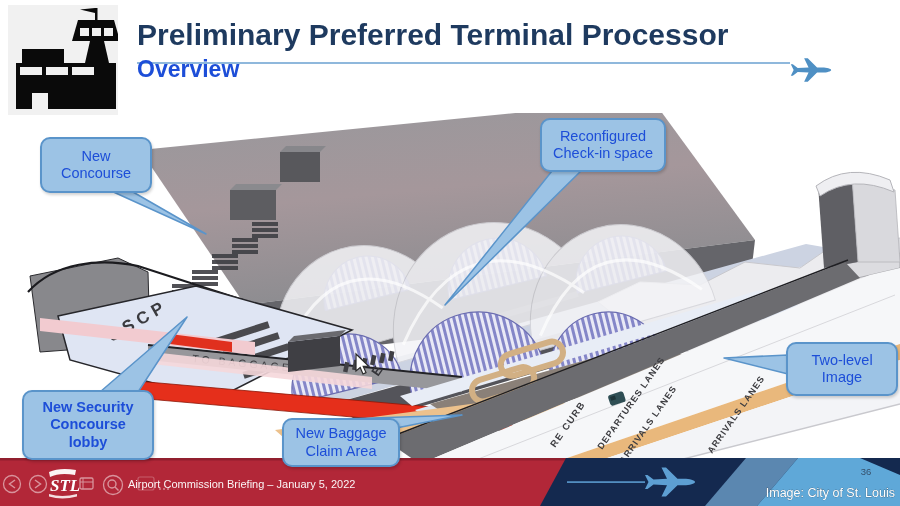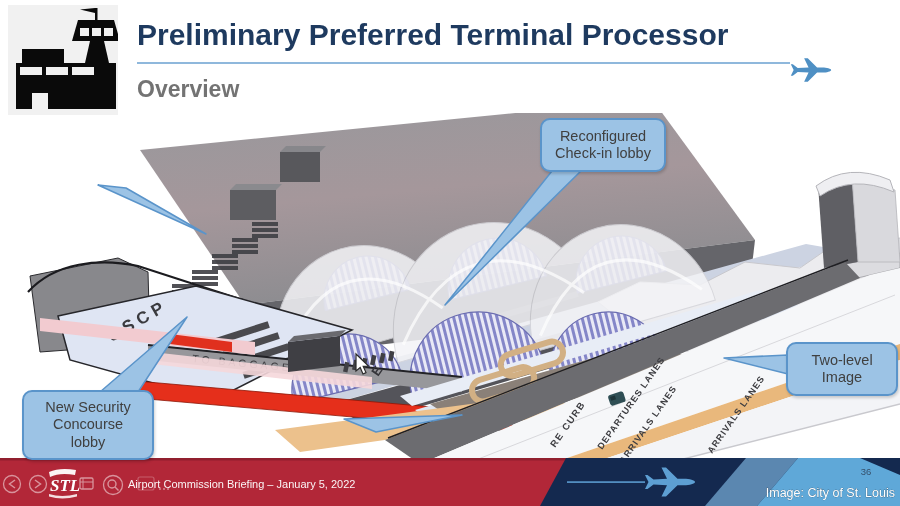--- a/index.html
+++ b/index.html
@@ -4,31 +4,31 @@
 <style>
   html,body{margin:0;padding:0;background:#444;}
   .slide{position:relative;width:900px;height:506px;background:#ffffff;overflow:hidden;
          font-family:"Liberation Sans",sans-serif;}
   .art{position:absolute;left:0;top:0;width:900px;height:506px;}
   
   .header{position:absolute;left:0;top:0;width:900px;height:113px;background:#ffffff;z-index:2;}
   .icon-tile{position:absolute;left:8px;top:5px;width:110px;height:110px;}
   .title{position:absolute;left:137px;top:18px;font-size:30px;font-weight:bold;color:#1e3a5f;white-space:nowrap;}
   .rule{position:absolute;left:137px;top:62px;width:653px;height:2px;background:#8fb8dc;}
-  .subtitle{position:absolute;left:137px;top:76px;font-size:23px;font-weight:bold;color:#737373;}
+  .subtitle{position:absolute;left:137px;top:56px;font-size:23px;font-weight:bold;color:#1d4ed8;}
   .hplane{position:absolute;left:790px;top:55px;}
   
   .callout{position:absolute;z-index:3;background:#9cc3e5;border:2px solid #5a94ca;border-radius:10px;
-           color:#404040;font-size:14.5px;line-height:1.18;display:flex;flex-direction:column;
+           color:#1d4ed8;font-size:14.5px;line-height:1.18;display:flex;flex-direction:column;
            align-items:center;justify-content:center;text-align:center;
            box-shadow:1px 2px 3px rgba(0,0,0,.18);}
   #co-concourse{left:40px;top:137px;width:108px;height:52px;}
   #co-checkin{left:540px;top:118px;width:122px;height:50px;}
   #co-curbs{left:786px;top:342px;width:108px;height:50px;}
-  #co-security{left:22px;top:390px;width:128px;height:66px;}
+  #co-security{left:22px;top:390px;width:128px;height:66px;font-weight:bold;}
   #co-baggage{left:282px;top:418px;width:114px;height:45px;}
   
   .footer{position:absolute;left:0;bottom:0;width:900px;height:48px;z-index:2;}
 </style>
 </head>
 <body>
 
 <div class="slide">
 
   <svg class="art" viewBox="0 0 900 506">
@@ -239,32 +239,40 @@
     <div class="title">Preliminary Preferred Terminal Processor</div>
     <div class="rule"></div>
     <div class="subtitle">Overview</div>
     <svg class="hplane" width="42" height="30" viewBox="0 0 52 36">
       <g transform="translate(1,1)">
         <path d="M50,17 c0,-1.8 -5.5,-3.2 -11,-3.2 l-6.5,0 L21,2.5 l-4.5,0 5.5,11.3 -13.5,0.8 -6,-4.6 -2.5,0 3.5,7 -3.5,7 2.5,0 6,-4.6 13.5,0.8 -5.5,11.3 4.5,0 L32.5,20.2 l6.5,0 c5.5,0 11,-1.4 11,-3.2 z" fill="#4f90c4"></path>
       </g>
     </svg>
   </div>
 
+  <div class="callout" id="co-concourse">
+    <div>New</div>
+    <div>Concourse</div>
+  </div>
   <div class="callout" id="co-checkin">
     <div>Reconfigured</div>
-    <div>Check-in lobby</div>
+    <div>Check-in space</div>
   </div>
   <div class="callout" id="co-curbs">
     <div>Two-level</div>
     <div>Image</div>
   </div>
   <div class="callout" id="co-security">
     <div>New Security</div>
     <div>Concourse</div>
     <div>lobby</div>
+  </div>
+  <div class="callout" id="co-baggage">
+    <div>New Baggage</div>
+    <div>Claim Area</div>
   </div>
 
   <div class="footer">
     <svg width="900" height="48" viewBox="0 0 900 48">
       <rect width="900" height="48" fill="#b22738"></rect>
       <rect width="900" height="2.5" fill="#911f2e"></rect>
       <polygon points="566,0 900,0 900,48 540,48" fill="#14294f"></polygon>
       <polygon points="746,0 798,0 757,48 705,48" fill="#5b87b0"></polygon>
       <polygon points="798,0 900,0 900,48 757,48" fill="#5fa8d8"></polygon>
       <polygon points="860,0 900,0 900,17" fill="#14294f"></polygon>

